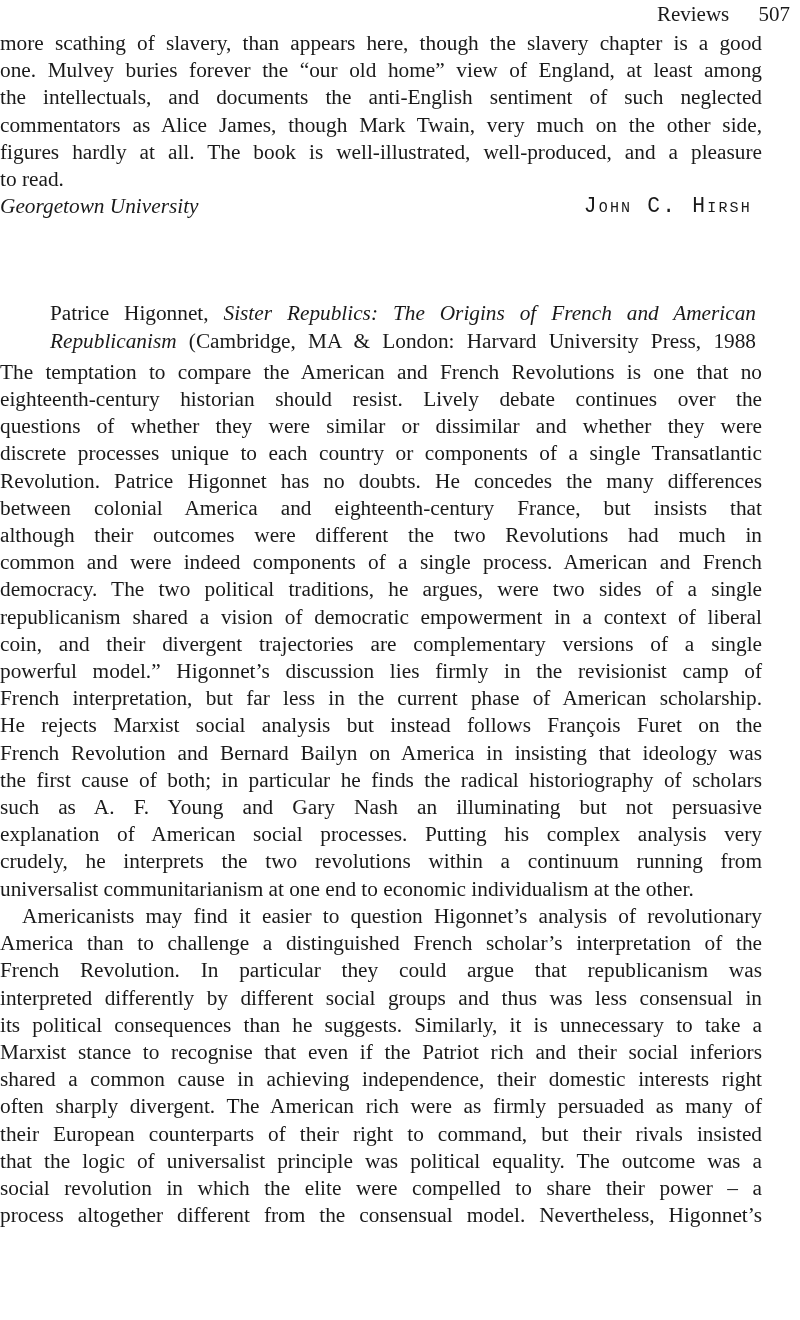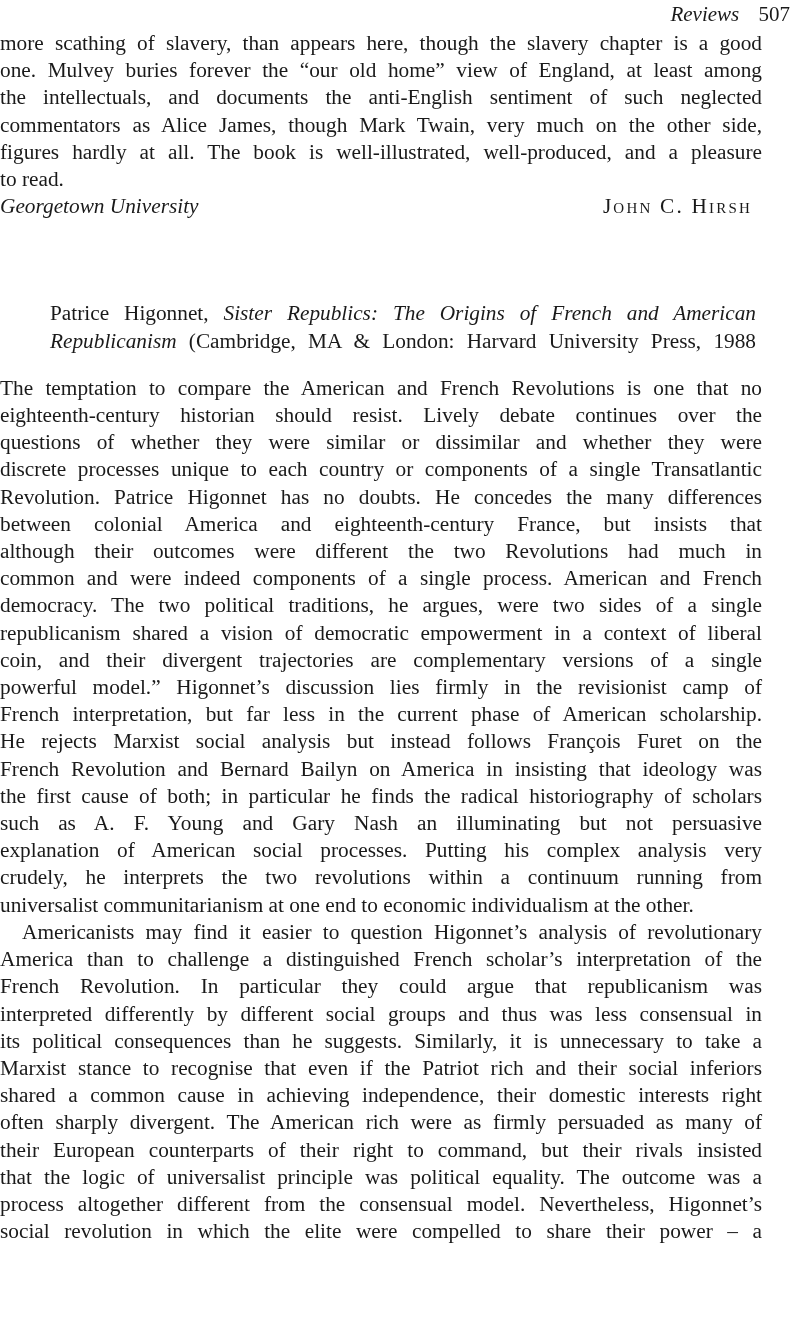--- a/index.html
+++ b/index.html
@@ -18,22 +18,21 @@
   .running-head {
     position: absolute;
     top: 0px;
     right: 10px;
     height: 28px;
     font-size: 21px;
     line-height: 28px;
     white-space: nowrap;
   }
   .running-head .section {
-    font-style: italic;
-    margin-right: 14px;
+    margin-right: 24px;
   }
   .page {
     position: absolute;
     left: 0;
     top: 30px;
     width: 764px;
   }
   .body-text {
     font-size: 21.3px;
     line-height: 27.2px;
@@ -60,40 +59,41 @@
     line-height: 27.2px;
     margin-top: 0;
   }
   .signoff .affil {
     font-style: italic;
   }
   .signoff .author {
     font-variant: small-caps;
     letter-spacing: 2.2px;
     padding-right: 12px;
+    font-family: Liberation Mono, monospace;
   }
   .citation {
     margin-top: 80px;
     padding-left: 50px;
     padding-right: 8px;
     font-size: 21.3px;
     line-height: 27.2px;
   }
   .citation .line {
     display: block;
     text-align: justify;
     text-align-last: justify;
     white-space: nowrap;
   }
   .citation .line.last {
     text-align-last: left;
   }
   .citation i { font-style: italic; }
   .review {
-    margin-top: 20px;
+    margin-top: 4px;
   }
   .oldnum {
     font-variant-numeric: oldstyle-nums;
   }
 </style>
 </head>
 <body>
 
 <div class="running-head">
   <span class="section">Reviews</span>
@@ -148,18 +148,18 @@
       <span class="line indent">Americanists may find it easier to question Higonnet’s analysis of revolutionary</span>
       <span class="line">America than to challenge a distinguished French scholar’s interpretation of the</span>
       <span class="line">French Revolution. In particular they could argue that republicanism was</span>
       <span class="line">interpreted differently by different social groups and thus was less consensual in</span>
       <span class="line">its political consequences than he suggests. Similarly, it is unnecessary to take a</span>
       <span class="line">Marxist stance to recognise that even if the Patriot rich and their social inferiors</span>
       <span class="line">shared a common cause in achieving independence, their domestic interests right</span>
       <span class="line">often sharply divergent. The American rich were as firmly persuaded as many of</span>
       <span class="line">their European counterparts of their right to command, but their rivals insisted</span>
       <span class="line">that the logic of universalist principle was political equality. The outcome was a</span>
+      <span class="line">social revolution in which the elite were compelled to share their power – a</span>
       <span class="line">process altogether different from the consensual model. Nevertheless, Higonnet’s</span>
-      <span class="line">social revolution in which the elite were compelled to share their power – a</span>
     </div>
   </div>
 
 </div>
 
 </body></html>

